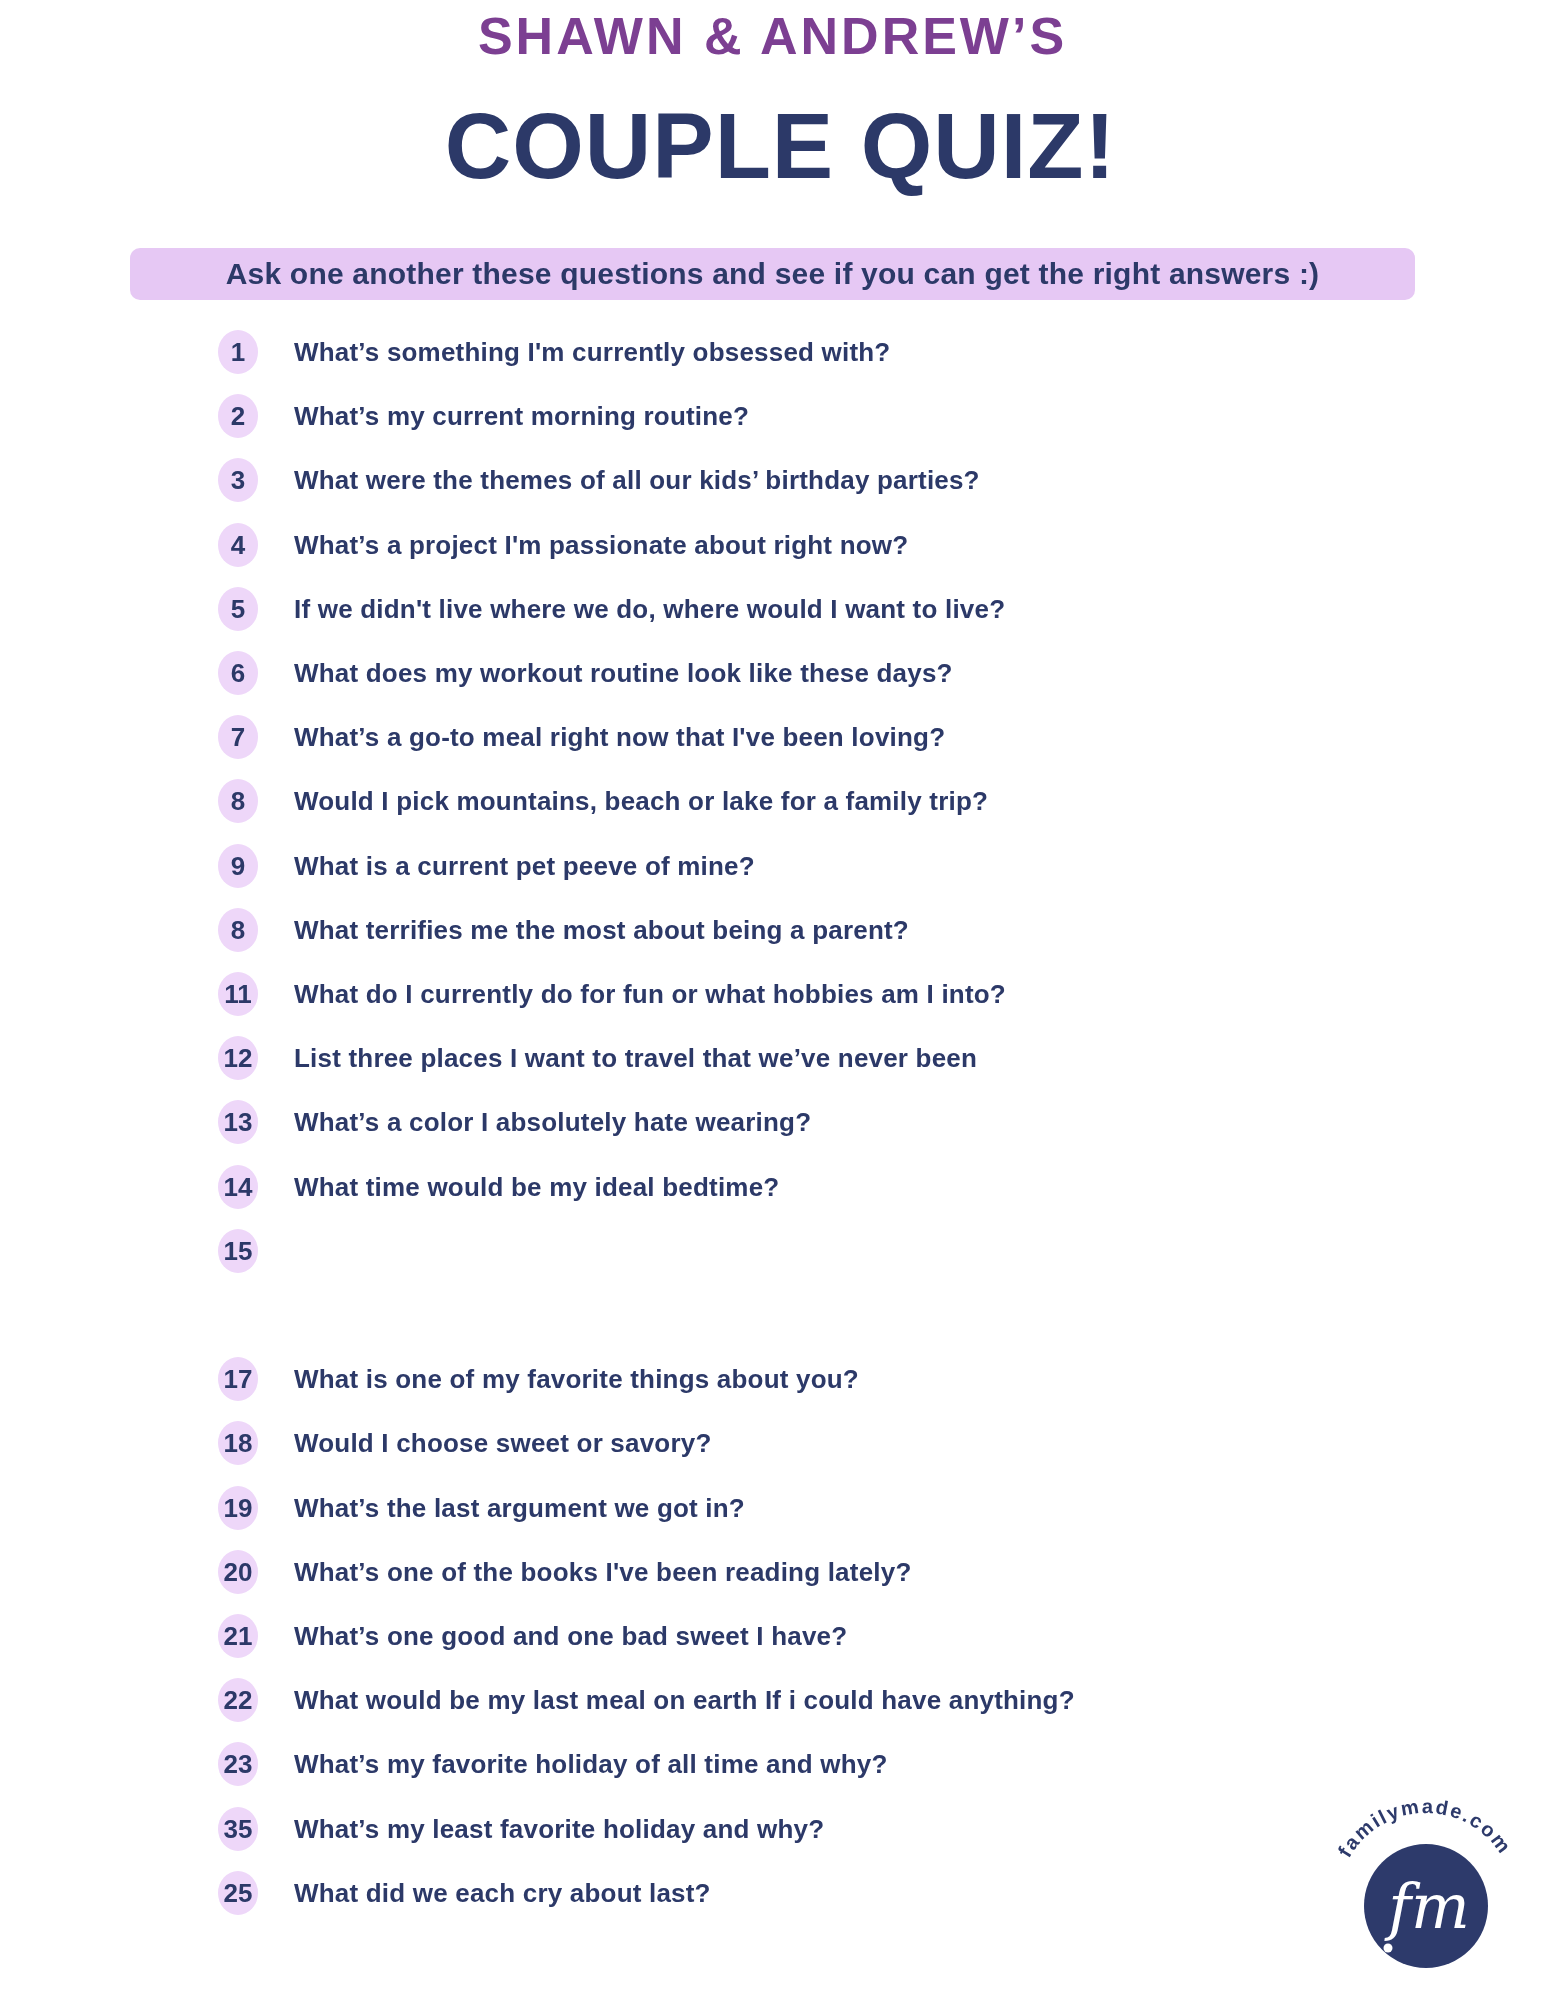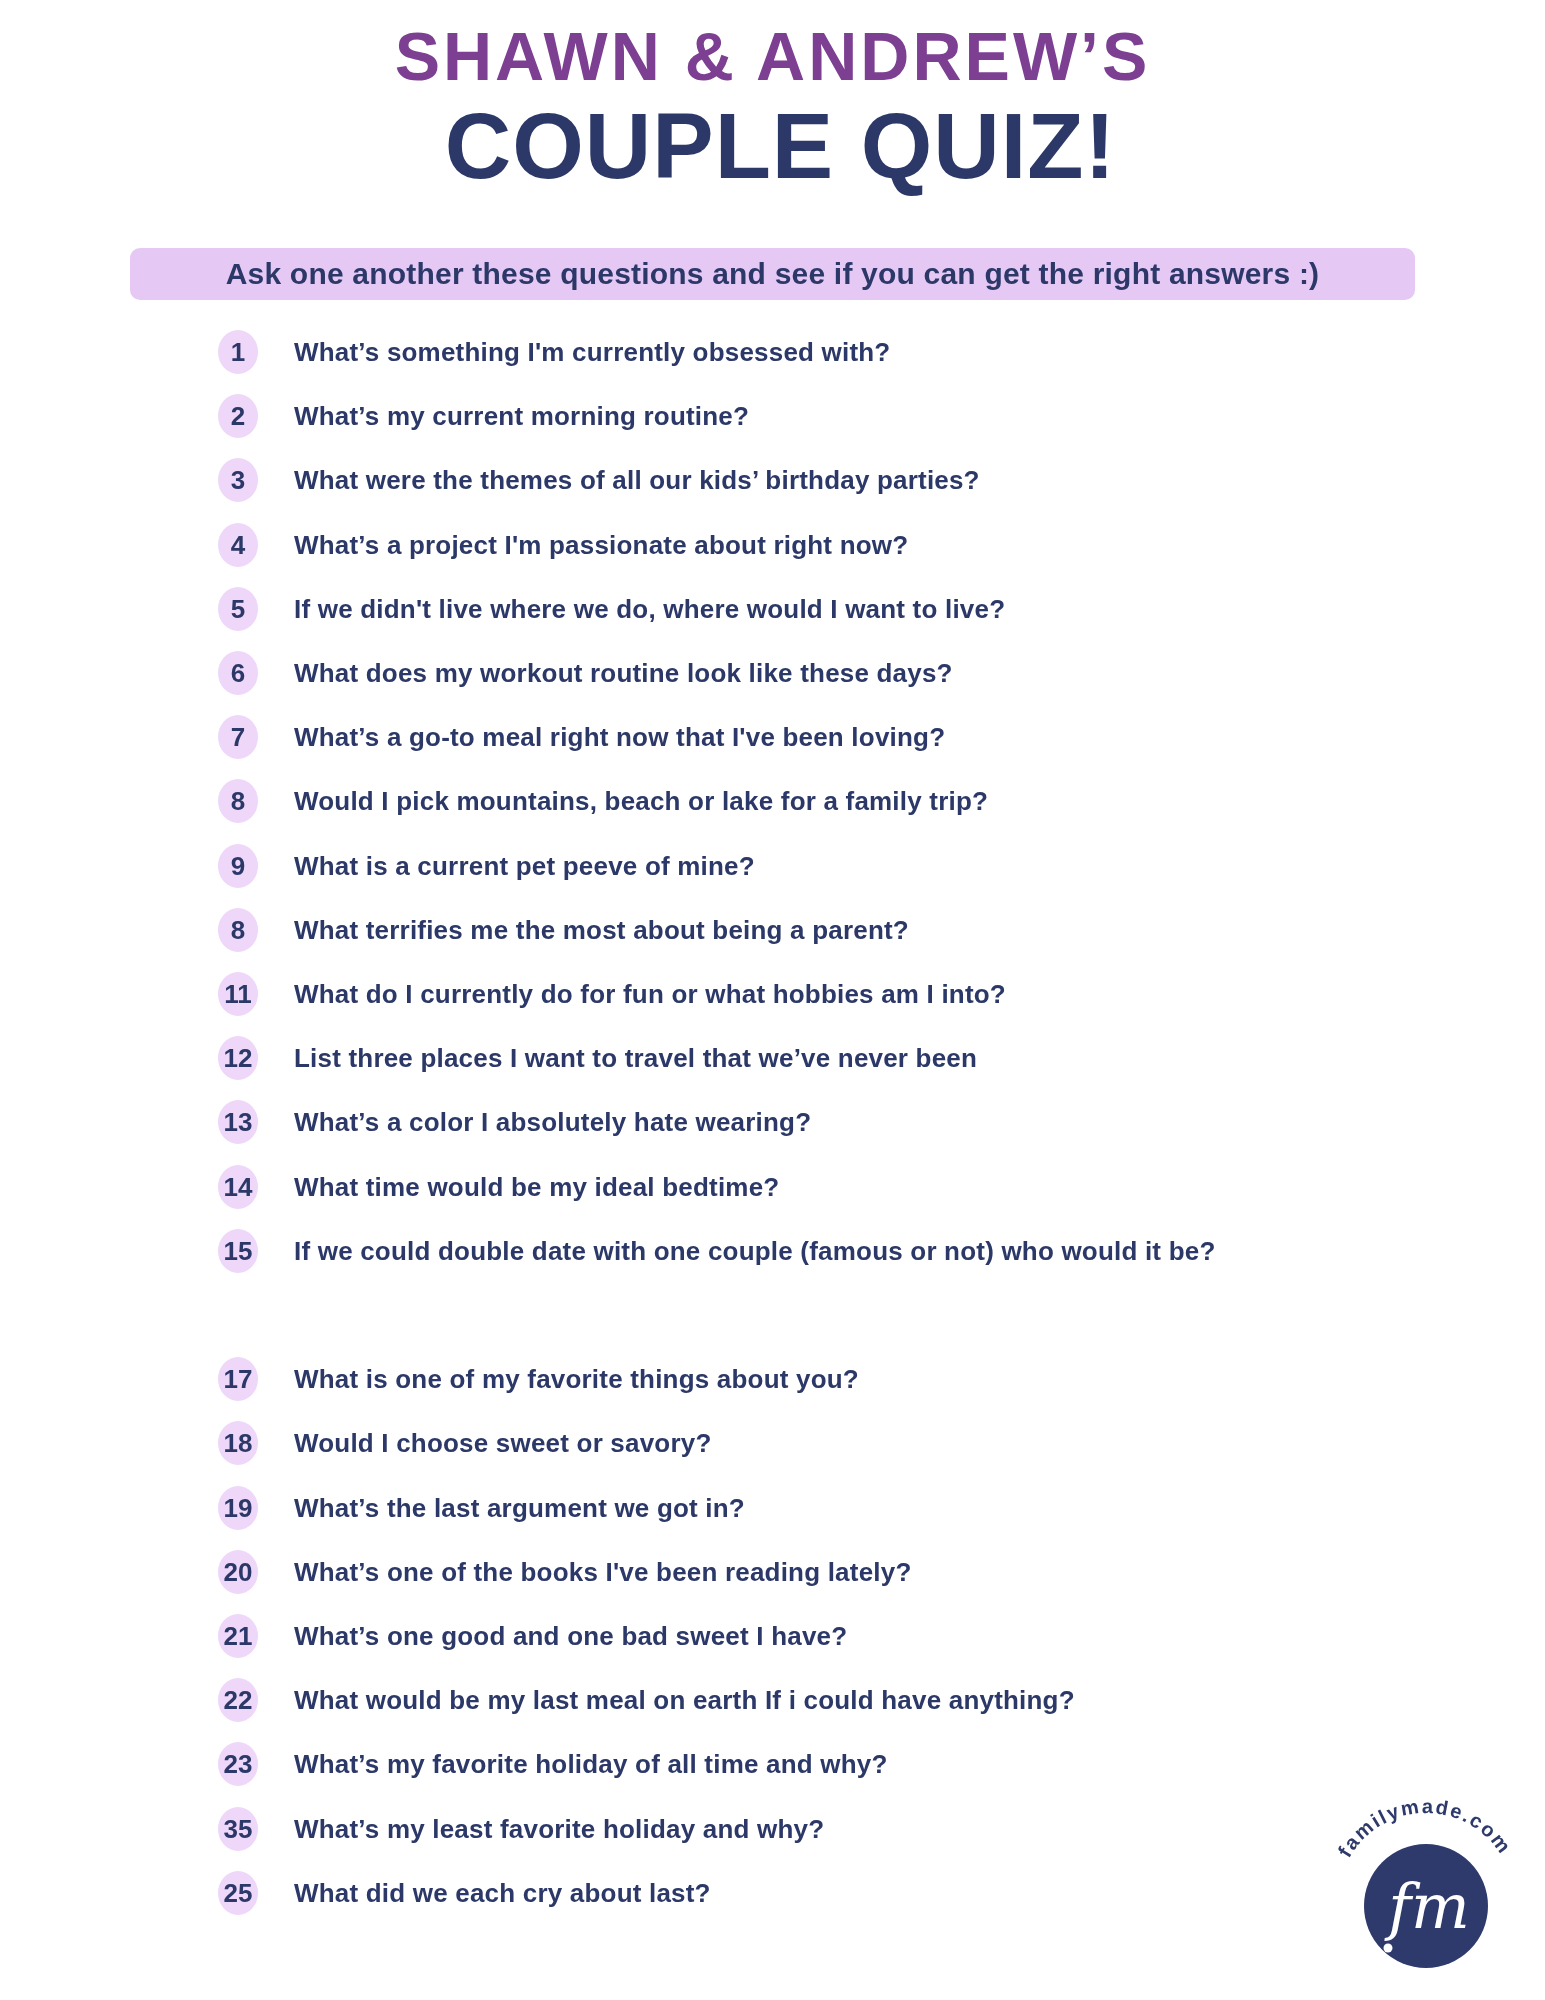--- a/index.html
+++ b/index.html
@@ -4,23 +4,23 @@
 <style>
   html,body { margin:0; padding:0; background:#ffffff; }
   .page {
     position:relative;
     width:1545px; height:2000px;
     background:#ffffff;
     overflow:hidden;
     font-family:"Liberation Sans", sans-serif;
   }
   .title-line1 {
-    position:absolute; top:22px; left:0; width:100%;
+    position:absolute; top:10px; left:0; width:100%;
     text-align:center;
-    font-size:68px; font-weight:bold; letter-spacing:3px;
+    font-size:52px; font-weight:bold; letter-spacing:3px;
     color:var(--purple, #7c3f92);
     line-height:1;
   }
   .title-line2 {
     position:absolute; top:100px; left:0; width:100%;
     text-align:center;
     font-size:92px; font-weight:bold; letter-spacing:1px;
     color:var(--navy, #2c3968);
     line-height:1;
     padding-left:8px;
@@ -123,21 +123,20 @@
   <div class="q-row" style="top:1100px">
       <span class="q-badge">13</span>
       <span class="q-text">What’s a color I absolutely hate wearing?</span>
     </div>
   <div class="q-row" style="top:1165px">
       <span class="q-badge">14</span>
       <span class="q-text">What time would be my ideal bedtime?</span>
     </div>
   <div class="q-row" style="top:1229px">
       <span class="q-badge">15</span>
-      <span class="q-text">If we could double date with one couple (famous or not) who would it be?</span>
     </div>
   <div class="q-row" style="top:1357px">
       <span class="q-badge">17</span>
       <span class="q-text">What is one of my favorite things about you?</span>
     </div>
   <div class="q-row" style="top:1421px">
       <span class="q-badge">18</span>
       <span class="q-text">Would I choose sweet or savory?</span>
     </div>
   <div class="q-row" style="top:1486px">

